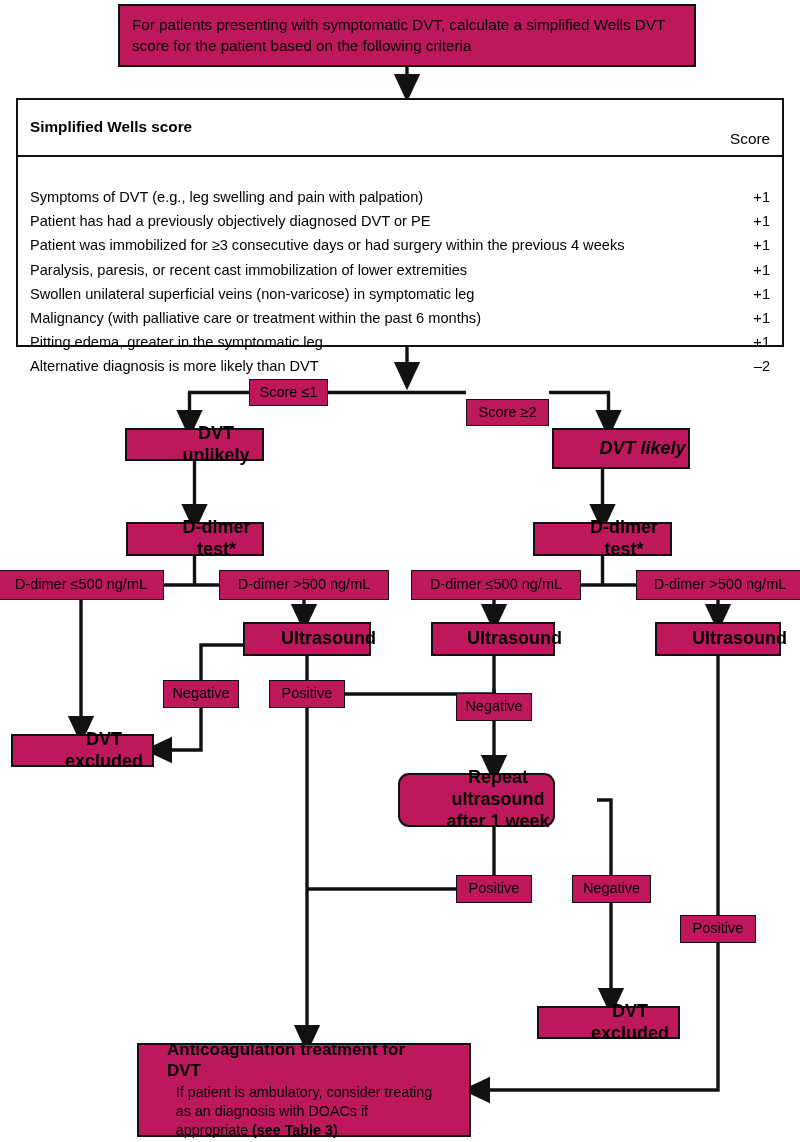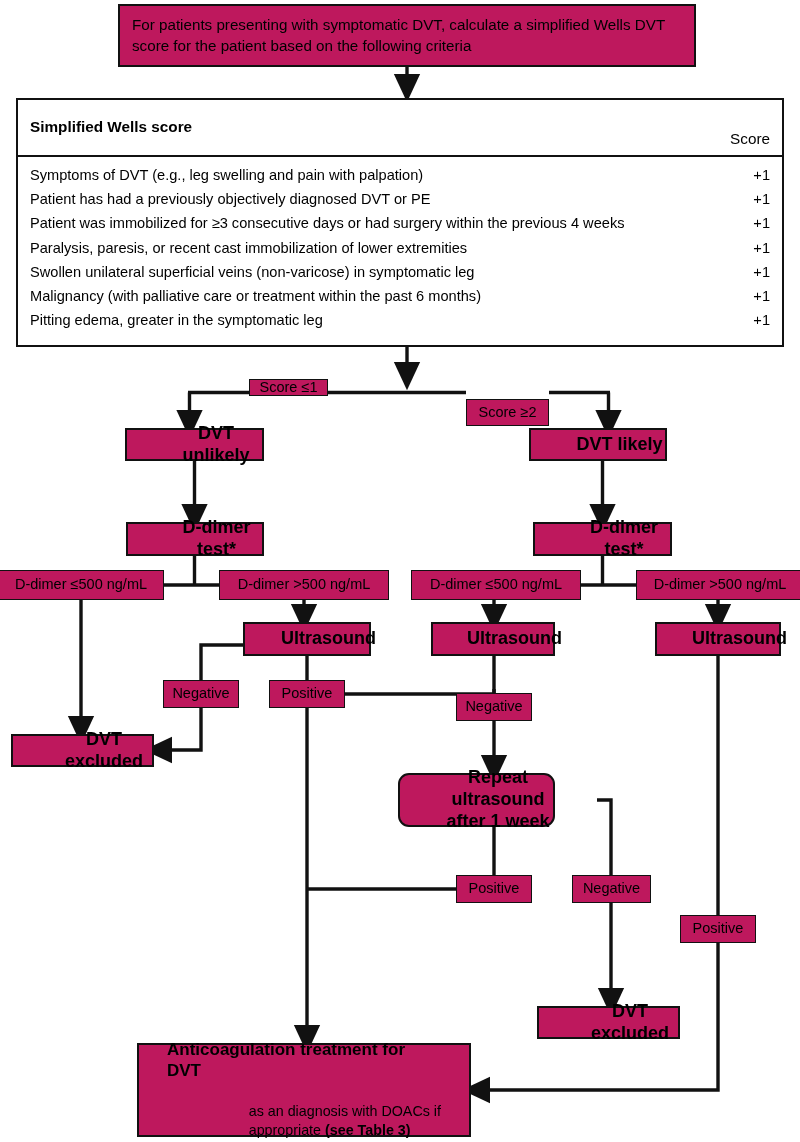--- a/index.html
+++ b/index.html
@@ -21,32 +21,32 @@
          justify-content:flex-start;text-align:left;padding:8px 12px;font-size:15.2px;}
   #intro .t{line-height:1.38;}
 
   
   #wells{position:absolute;left:16px;top:98px;width:768px;height:249px;
          border:2px solid #111;background:#fff;box-sizing:border-box;}
   #wells .hdr{display:flex;justify-content:space-between;align-items:center;
               padding:6px 12px 7px 12px;border-bottom:2px solid #111;font-size:15.3px;gap:44px;}
   #wells .hdr .ttl{font-weight:bold;}
   #wells .hdr .sc{font-weight:normal;margin-top:24px;}
-  #wells .rows{padding:6px 12px 4px 12px;}
+  #wells .rows{padding:6px 12px 4px 12px;margin-top:22px;}
   #wells .row{display:flex;justify-content:space-between;align-items:baseline;
               font-size:14.6px;padding:4.1px 0;}
   #wells .row .crit{padding-right:14px;}
   #wells .row .pts{white-space:nowrap;}
 
   
-  #score-low{left:249px;top:379px;width:79px;height:17px;}
+  #score-low{left:249px;top:379px;width:79px;height:27px;}
   #score-high{left:466px;top:379px;width:83px;height:27px;margin-top:20px;}
 
   #dvt-unlikely{left:125px;top:428px;width:139px;height:33px;}
-  #dvt-likely{left:529px;top:428px;width:138px;height:33px;}
+  #dvt-likely{left:552px;top:428px;width:138px;height:41px;font-style:italic;}
 
   #ddimer-left{left:126px;top:522px;width:138px;height:34px;}
   #ddimer-right{left:533px;top:522px;width:139px;height:34px;}
 
   #dd-l-low{left:-2px;top:570px;width:166px;height:30px;}
   #dd-l-high{left:219px;top:570px;width:170px;height:30px;}
   #dd-r-low{left:411px;top:570px;width:170px;height:30px;}
   #dd-r-high{left:636px;top:570px;width:168px;height:30px;}
 
   #us-1{left:243px;top:622px;width:128px;height:34px;}
@@ -62,21 +62,21 @@
 
   #repeat-us{left:398px;top:773px;width:157px;height:54px;flex-direction:column;border-radius:11px;}
 
   #pos-2{left:456px;top:875px;width:76px;height:28px;}
   #neg-3{left:572px;top:875px;width:79px;height:28px;}
   #pos-3{left:680px;top:915px;width:76px;height:28px;}
 
   #dvt-excluded-2{left:537px;top:1006px;width:143px;height:33px;}
 
   #anticoag{left:137px;top:1043px;width:334px;height:94px;
-            flex-direction:column;align-items:flex-end;justify-content:center;
+            flex-direction:column;align-items:center;justify-content:center;
             text-align:left;padding:6px 28px;}
   #anticoag .hl{font-weight:bold;font-size:17px;margin-bottom:1px;}
   #anticoag .bd{font-size:14.3px;line-height:1.33;}
   #anticoag .bd b{font-weight:bold;}
 </style>
 </head>
 <body>
 
 <div id="stage">
 
@@ -184,20 +184,24 @@
         <span class="pts">+1</span>
       </div>
       <div class="row">
         <span class="crit">Malignancy (with palliative care or treatment within the past 6 months)</span>
         <span class="pts">+1</span>
       </div>
       <div class="row">
         <span class="crit">Pitting edema, greater in the symptomatic leg</span>
         <span class="pts">+1</span>
       </div>
+      <div class="row">
+        <span class="crit">Alternative diagnosis is more likely than DVT</span>
+        <span class="pts">–2</span>
+      </div>
     </div>
   </div>
 
   <div class="box lbl" id="score-low">Score ≤1</div>
   <div class="box lbl" id="score-high">Score ≥2</div>
 
   <div class="box bold" id="dvt-unlikely">DVT unlikely</div>
   <div class="box bold" id="dvt-likely">DVT likely</div>
 
   <div class="box bold" id="ddimer-left">D-dimer test*</div>
@@ -226,19 +230,19 @@
 
   <div class="box lbl" id="pos-2">Positive</div>
   <div class="box lbl" id="neg-3">Negative</div>
   <div class="box lbl" id="pos-3">Positive</div>
 
   <div class="box bold" id="dvt-excluded-2">DVT excluded</div>
 
   <div class="box" id="anticoag">
     <div class="hl">Anticoagulation treatment for DVT</div>
     <div class="bd">
-      <br>
+      <span>If patient is ambulatory, consider treating</span><br>
       <span>as an diagnosis with DOACs if</span><br>
       <span>appropriate </span><b>(see Table 3)</b>
     </div>
   </div>
 
 </div>
 
 </body></html>

